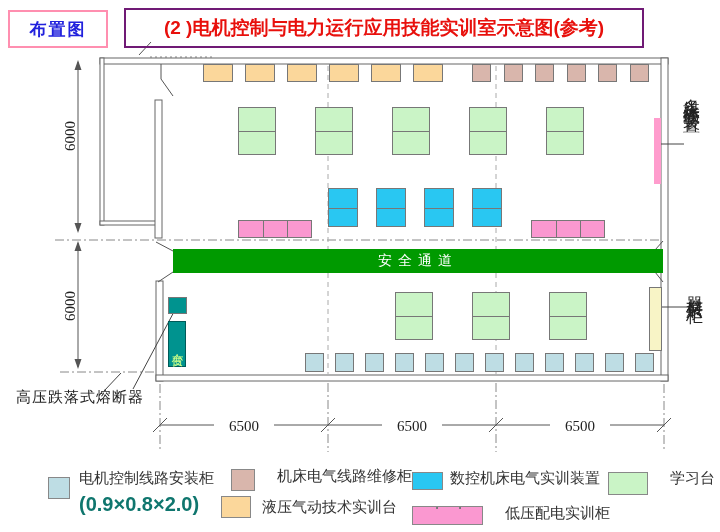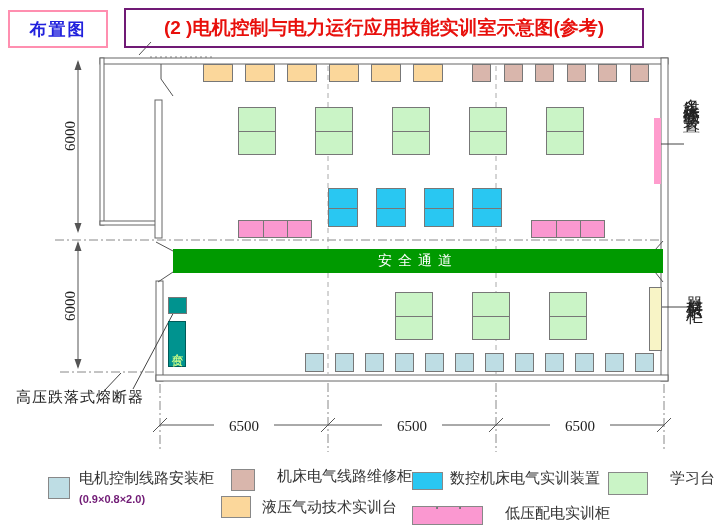--- a/index.html
+++ b/index.html
@@ -32,21 +32,21 @@
     border:1px solid #005a58;box-sizing:border-box;color:#d8ff70;font-size:14px;
     display:flex;align-items:center;justify-content:center;letter-spacing:1px;}
   
   .vlabel{writing-mode:vertical-rl;text-orientation:upright;color:#222;font-size:17px;
     letter-spacing:3px;line-height:20px;}
   .media-label{left:681px;top:85px;height:166px;}
   .display-label{left:684px;top:282px;height:112px;}
   .fuse-label{left:16px;top:388px;color:#222;font-size:15px;letter-spacing:1px;}
   
   .legend-label{position:absolute;color:#333;font-size:15px;white-space:nowrap;z-index:3;}
-  .legend-sub{position:absolute;color:#701a75;font-size:11px;font-weight:bold;z-index:3;
+  .legend-sub{position:absolute;color:#0f766e;font-size:20px;font-weight:bold;z-index:3;
     font-family:"Liberation Sans", sans-serif;}
   .swatch{position:absolute;border:1px solid #888;box-sizing:border-box;z-index:3;}
 </style>
 </head>
 <body>
 
 <div id="stage">
 
   <svg id="plan-svg" width="720" height="532" viewBox="0 0 720 532">
 

